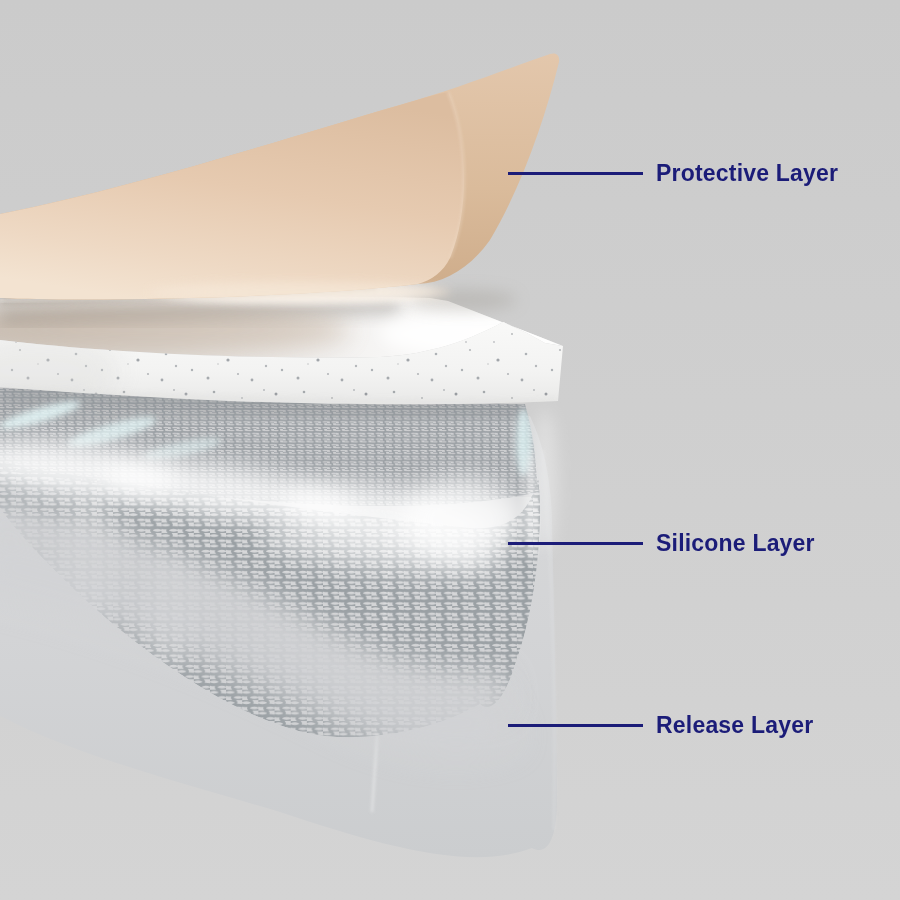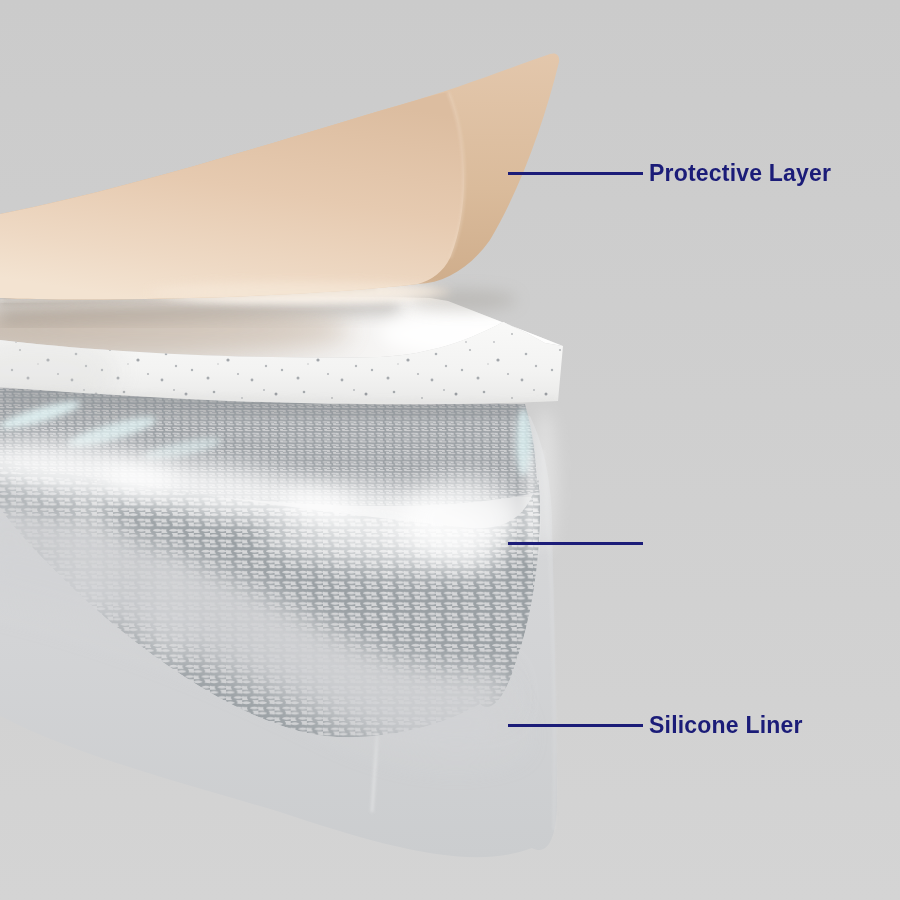--- a/index.html
+++ b/index.html
@@ -4,21 +4,21 @@
 <style>
   html,body{margin:0;padding:0;background:#cfcfcf;}
   .stage{
     position:relative;width:900px;height:900px;overflow:hidden;
     background:linear-gradient(180deg,#cbcbcb 0%,#cfcfcf 45%,#d4d4d4 100%);
     font-family:"Liberation Sans",sans-serif;
   }
   .scene{position:absolute;left:0;top:0;width:900px;height:900px;display:block;}
   .callout{
     position:absolute;left:508px;height:32px;
-    display:flex;align-items:center;gap:6px;white-space:nowrap;
+    display:flex;align-items:center;gap:13px;white-space:nowrap;
   }
   .callout .leader{
     width:135px;height:3px;background:var(--annotation,#1b1c78);flex:0 0 auto;
   }
   .callout .label{
     color:var(--annotation,#1b1c78);font-size:23px;font-weight:700;letter-spacing:0.2px;
   }
 </style>
 </head>
 <body>
@@ -192,20 +192,21 @@
   </svg>
 
   <div class="callout" style="top:157px">
     <span class="leader"></span>
     <span class="label">Protective Layer</span>
   </div>
 
 
   <div class="callout" style="top:527px">
     <span class="leader"></span>
+    <span class="label">Silicone Layer</span>
   </div>
 
   <div class="callout" style="top:709px">
     <span class="leader"></span>
-    <span class="label">Silicone Liner</span>
+    <span class="label">Release Layer</span>
   </div>
 
 </div>
 
 </body></html>

